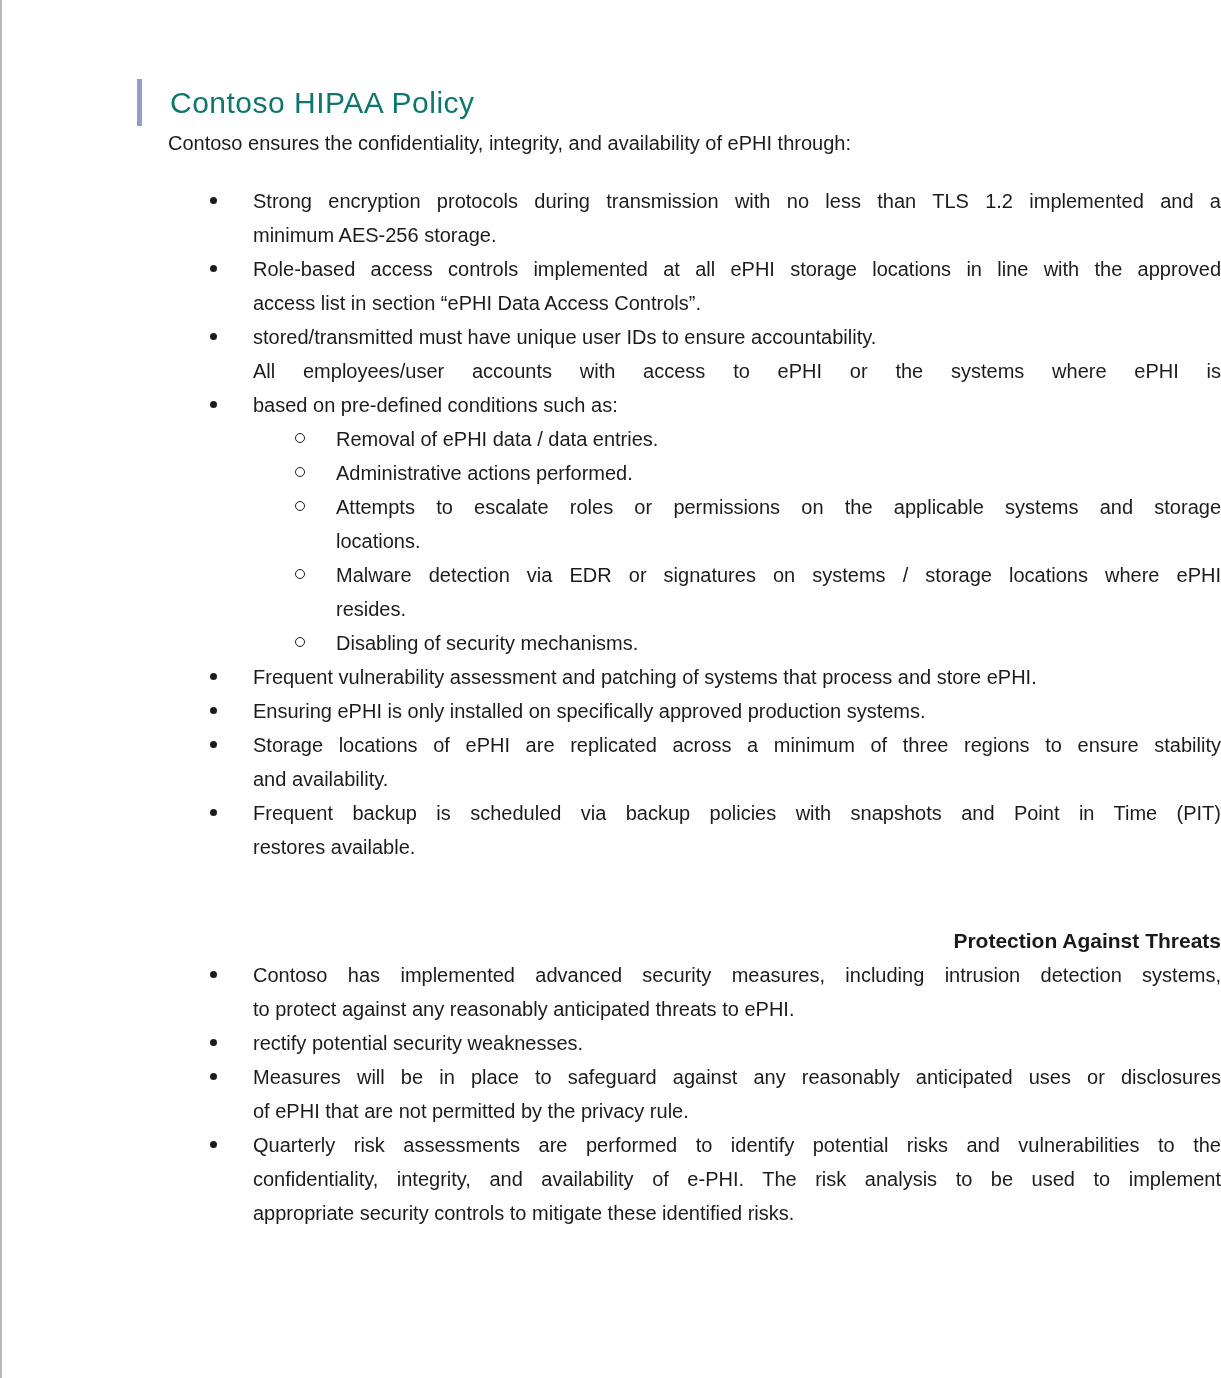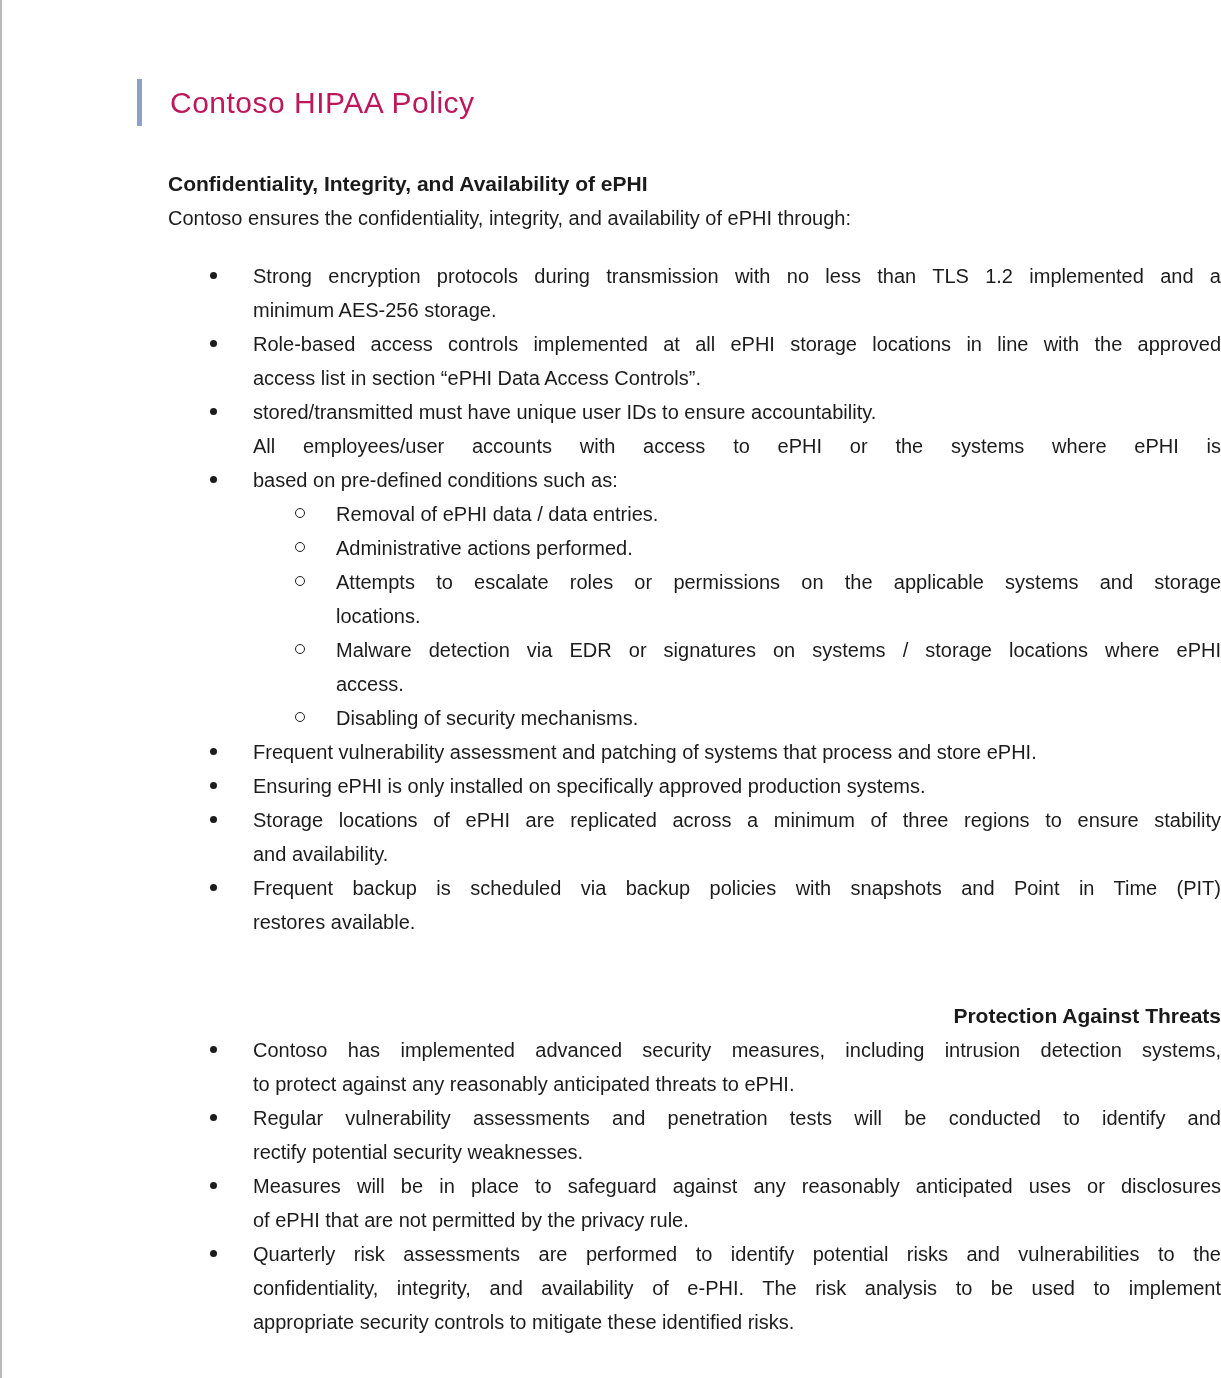--- a/index.html
+++ b/index.html
@@ -29,21 +29,21 @@
     height: 47px;
     background: #8f9fc9;
     margin-right: 28px;
     flex: 0 0 auto;
   }
   h1.doc-title {
     margin: 0;
     font-size: 30px;
     line-height: 47px;
     font-weight: 400;
-    color: #be185d;
+    color: #0f766e;
     letter-spacing: 0.5px;
   }
   
   main { margin-left: 168px; margin-right: 0; }
   h2.section-heading {
     font-size: 21px;
     line-height: 34px;
     font-weight: bold;
     margin: 41px 0 0 0;
     color: #1a1a1a;
@@ -92,21 +92,20 @@
 <div>
 
   <header class="title-block">
     <div class="accent-bar"></div>
     <h1 class="doc-title">Contoso HIPAA Policy</h1>
   </header>
 
   <main>
 
     <section>
-      <h2 class="section-heading">Confidentiality, Integrity, and Availability of ePHI</h2>
       <p class="intro">Contoso ensures the confidentiality, integrity, and availability of ePHI through:</p>
 
       <ul class="blist l1">
 
         <li>
           <div class="row row1">
             <span class="m1"></span>
             <div class="txt">
               <div class="line j">Strong encryption protocols during transmission with no less than TLS 1.2 implemented and a</div>
               <div class="line">minimum AES-256 storage.</div>
@@ -165,21 +164,21 @@
                   <div class="line j">Attempts to escalate roles or permissions on the applicable systems and storage</div>
                   <div class="line">locations.</div>
                 </div>
               </div>
             </li>
             <li>
               <div class="row">
                 <span class="m2"></span>
                 <div class="txt">
                   <div class="line j">Malware detection via EDR or signatures on systems / storage locations where ePHI</div>
-                  <div class="line">access.</div>
+                  <div class="line">resides.</div>
                 </div>
               </div>
             </li>
             <li>
               <div class="row">
                 <span class="m2"></span>
                 <div class="txt">
                   <div class="line">Disabling of security mechanisms.</div>
                 </div>
               </div>
@@ -240,21 +239,20 @@
               <div class="line j">Contoso has implemented advanced security measures, including intrusion detection systems,</div>
               <div class="line">to protect against any reasonably anticipated threats to ePHI.</div>
             </div>
           </div>
         </li>
 
         <li>
           <div class="row row1">
             <span class="m1"></span>
             <div class="txt">
-              <div class="line j">Regular vulnerability assessments and penetration tests will be conducted to identify and</div>
               <div class="line">rectify potential security weaknesses.</div>
             </div>
           </div>
         </li>
 
         <li>
           <div class="row row1">
             <span class="m1"></span>
             <div class="txt">
               <div class="line j">Measures will be in place to safeguard against any reasonably anticipated uses or disclosures</div>

